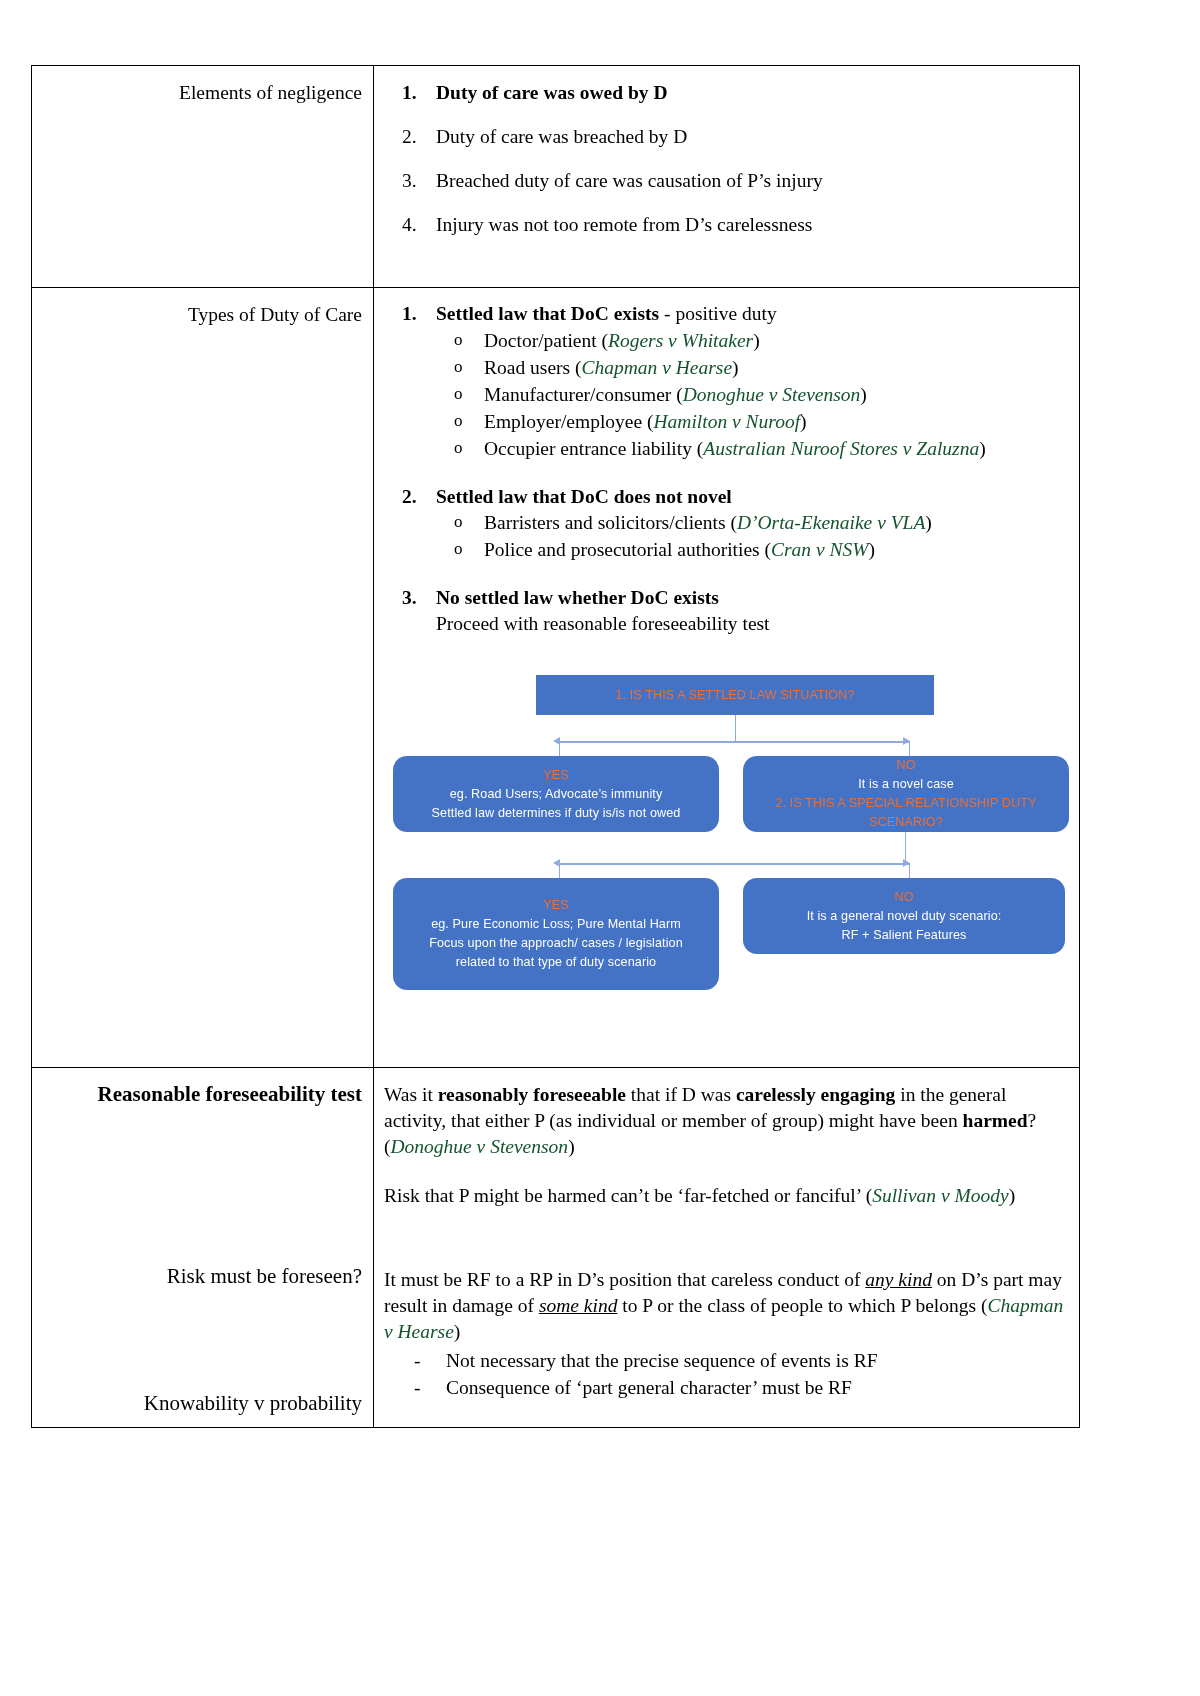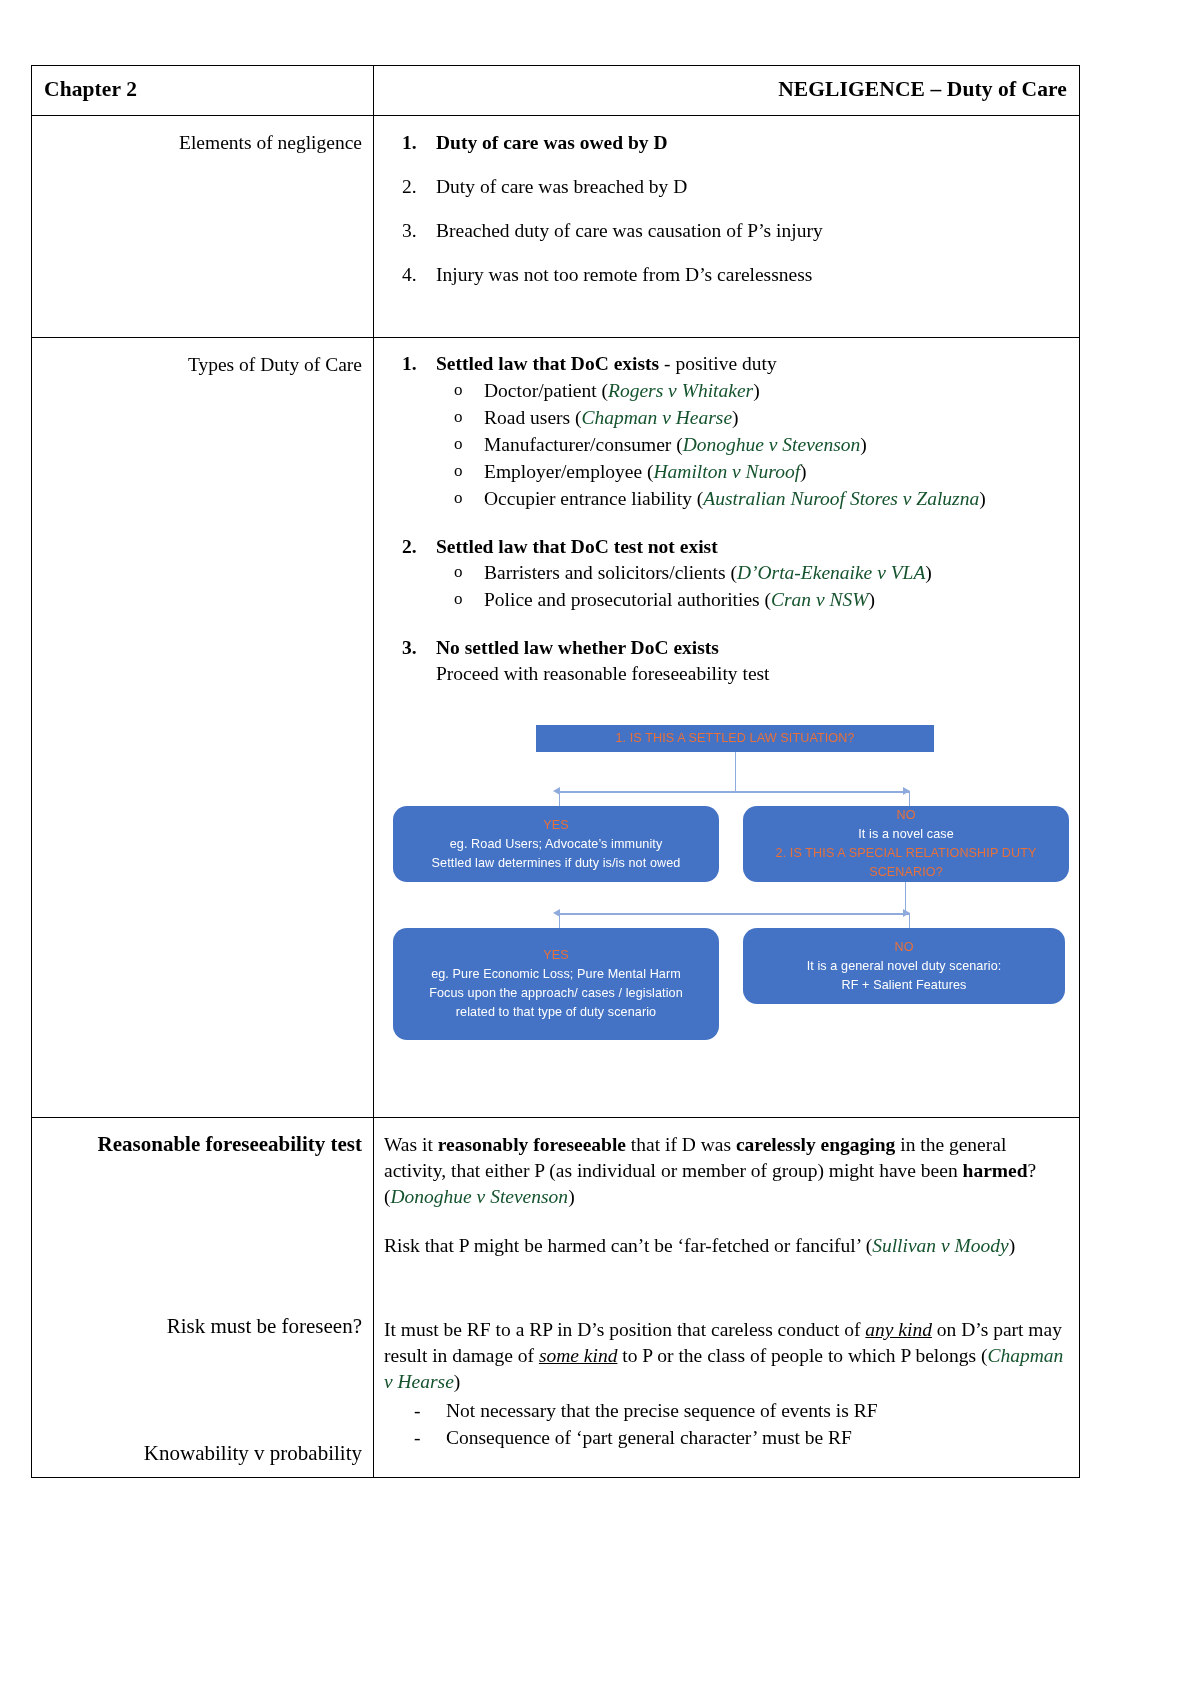--- a/index.html
+++ b/index.html
@@ -156,21 +156,21 @@
     align-items: center;
     padding: 4px 8px;
   }
   .fbox .q { color: #e8703a; }
   .fbox .w { color: #ffffff; }
   .fbox.rounded { border-radius: 14px; }
   .fbox.sq { border-radius: 0; }
 
   #fb-top {
     left: 148px; top: 0;
-    width: 398px; height: 27px;
+    width: 398px; height: 40px;
     font-size: 12.6px;
   }
   #fb-yes1 {
     left: 5px; top: 81px;
     width: 326px; height: 76px;
   }
   #fb-no1 {
     left: 355px; top: 81px;
     width: 326px; height: 76px;
   }
@@ -221,28 +221,20 @@
 
 <div class="page">
 
 <table class="sheet">
   <colgroup>
         <col class="c1">
         <col class="c2">
       </colgroup>
 
   <tbody>
-        <tr>
-    <td>
-      <div class="hdr-left">Chapter 2</div>
-    </td>
-    <td>
-      <div class="hdr-right">NEGLIGENCE – Duty of Care</div>
-    </td>
-  </tr>
 
   <tr class="r-elements">
     <td>
       <div class="lbl">Elements of negligence</div>
     </td>
     <td>
       <div class="cell">
         <ol class="numlist">
           <li class="b">
             <span class="num">1.</span>
@@ -296,21 +288,21 @@
               </li>
               <li>
                 <span class="bullet">o</span>
                 <span>Occupier entrance liability (</span><span class="case">Australian Nuroof Stores v Zaluzna</span><span>)</span>
               </li>
             </ul>
           </li>
 
           <li class="b" style="margin-top:22px">
             <span class="num">2.</span>
-            <span class="txt"><span>Settled law that DoC test not exist</span></span>
+            <span class="txt"><span>Settled law that DoC does not novel</span></span>
             <ul class="sub">
               <li>
                 <span class="bullet">o</span>
                 <span>Barristers and solicitors/clients (</span><span class="case">D’Orta-Ekenaike v VLA</span><span>)</span>
               </li>
               <li>
                 <span class="bullet">o</span>
                 <span>Police and prosecutorial authorities (</span><span class="case">Cran v NSW</span><span>)</span>
               </li>
             </ul>

